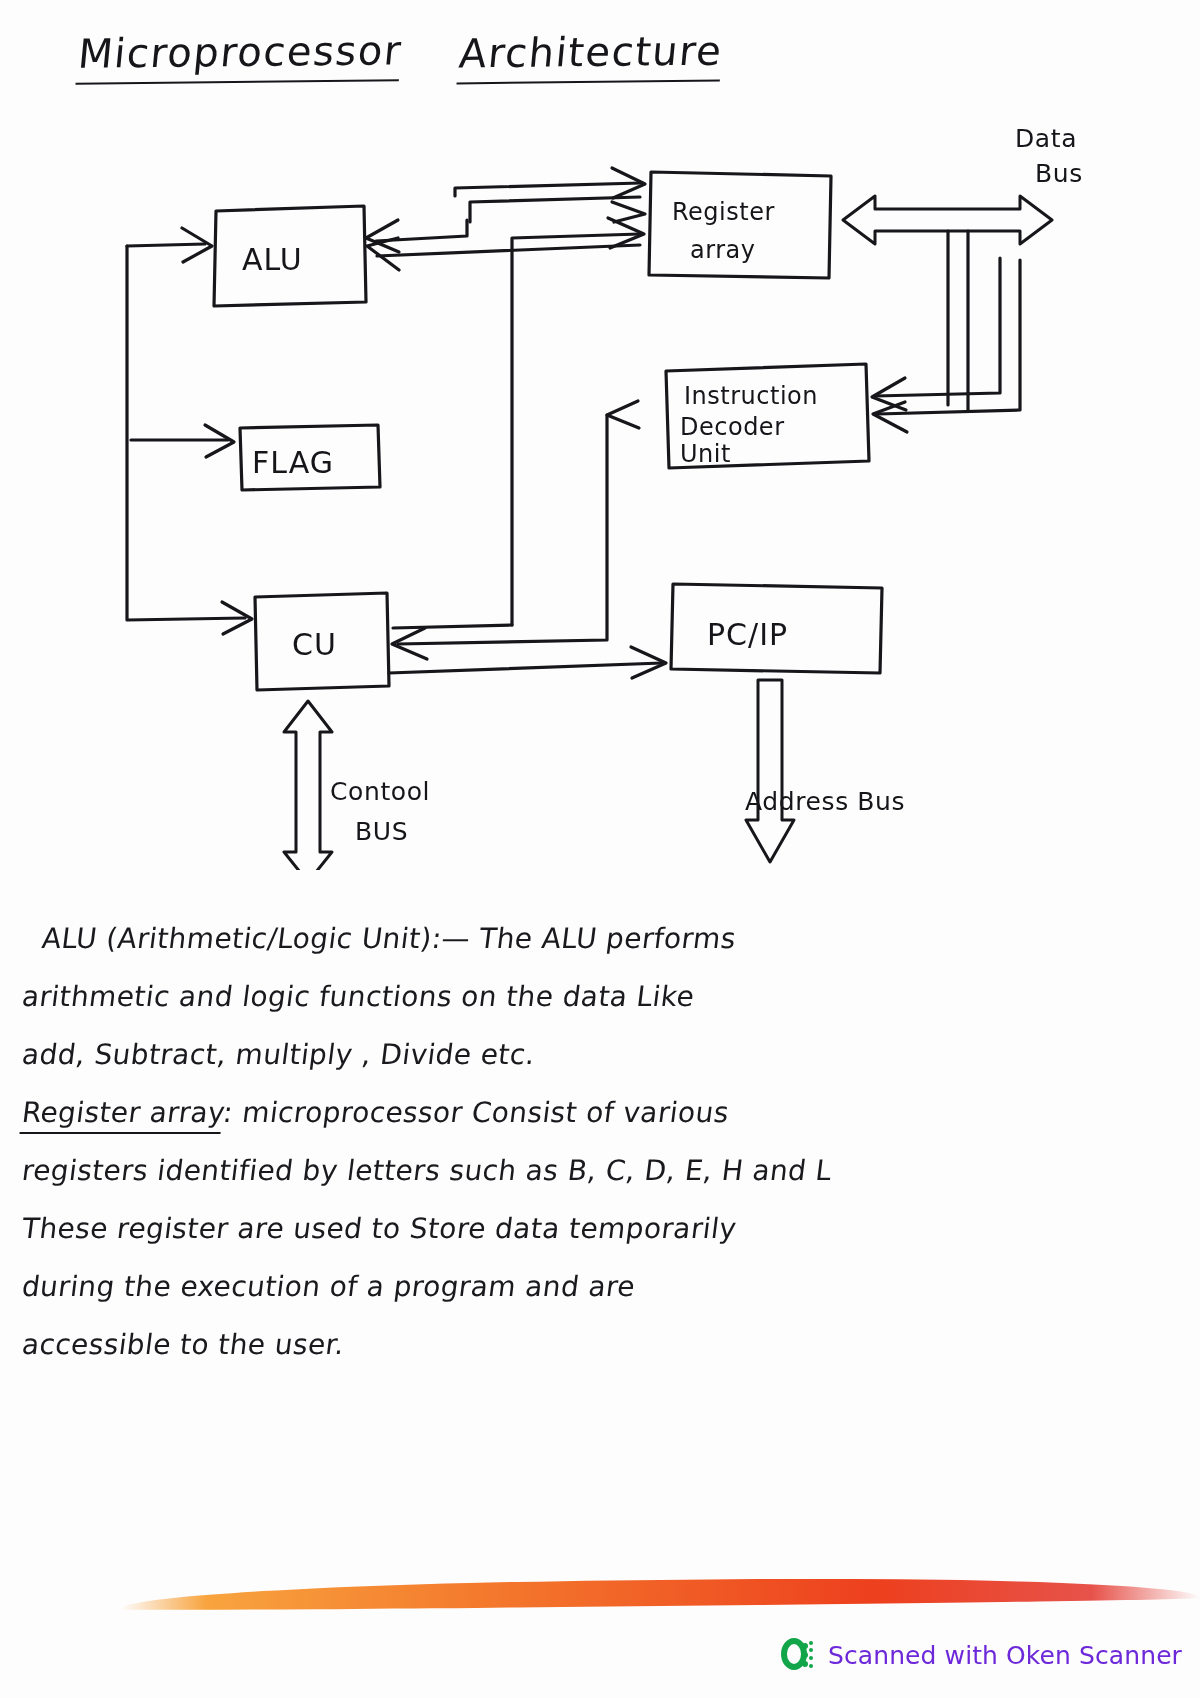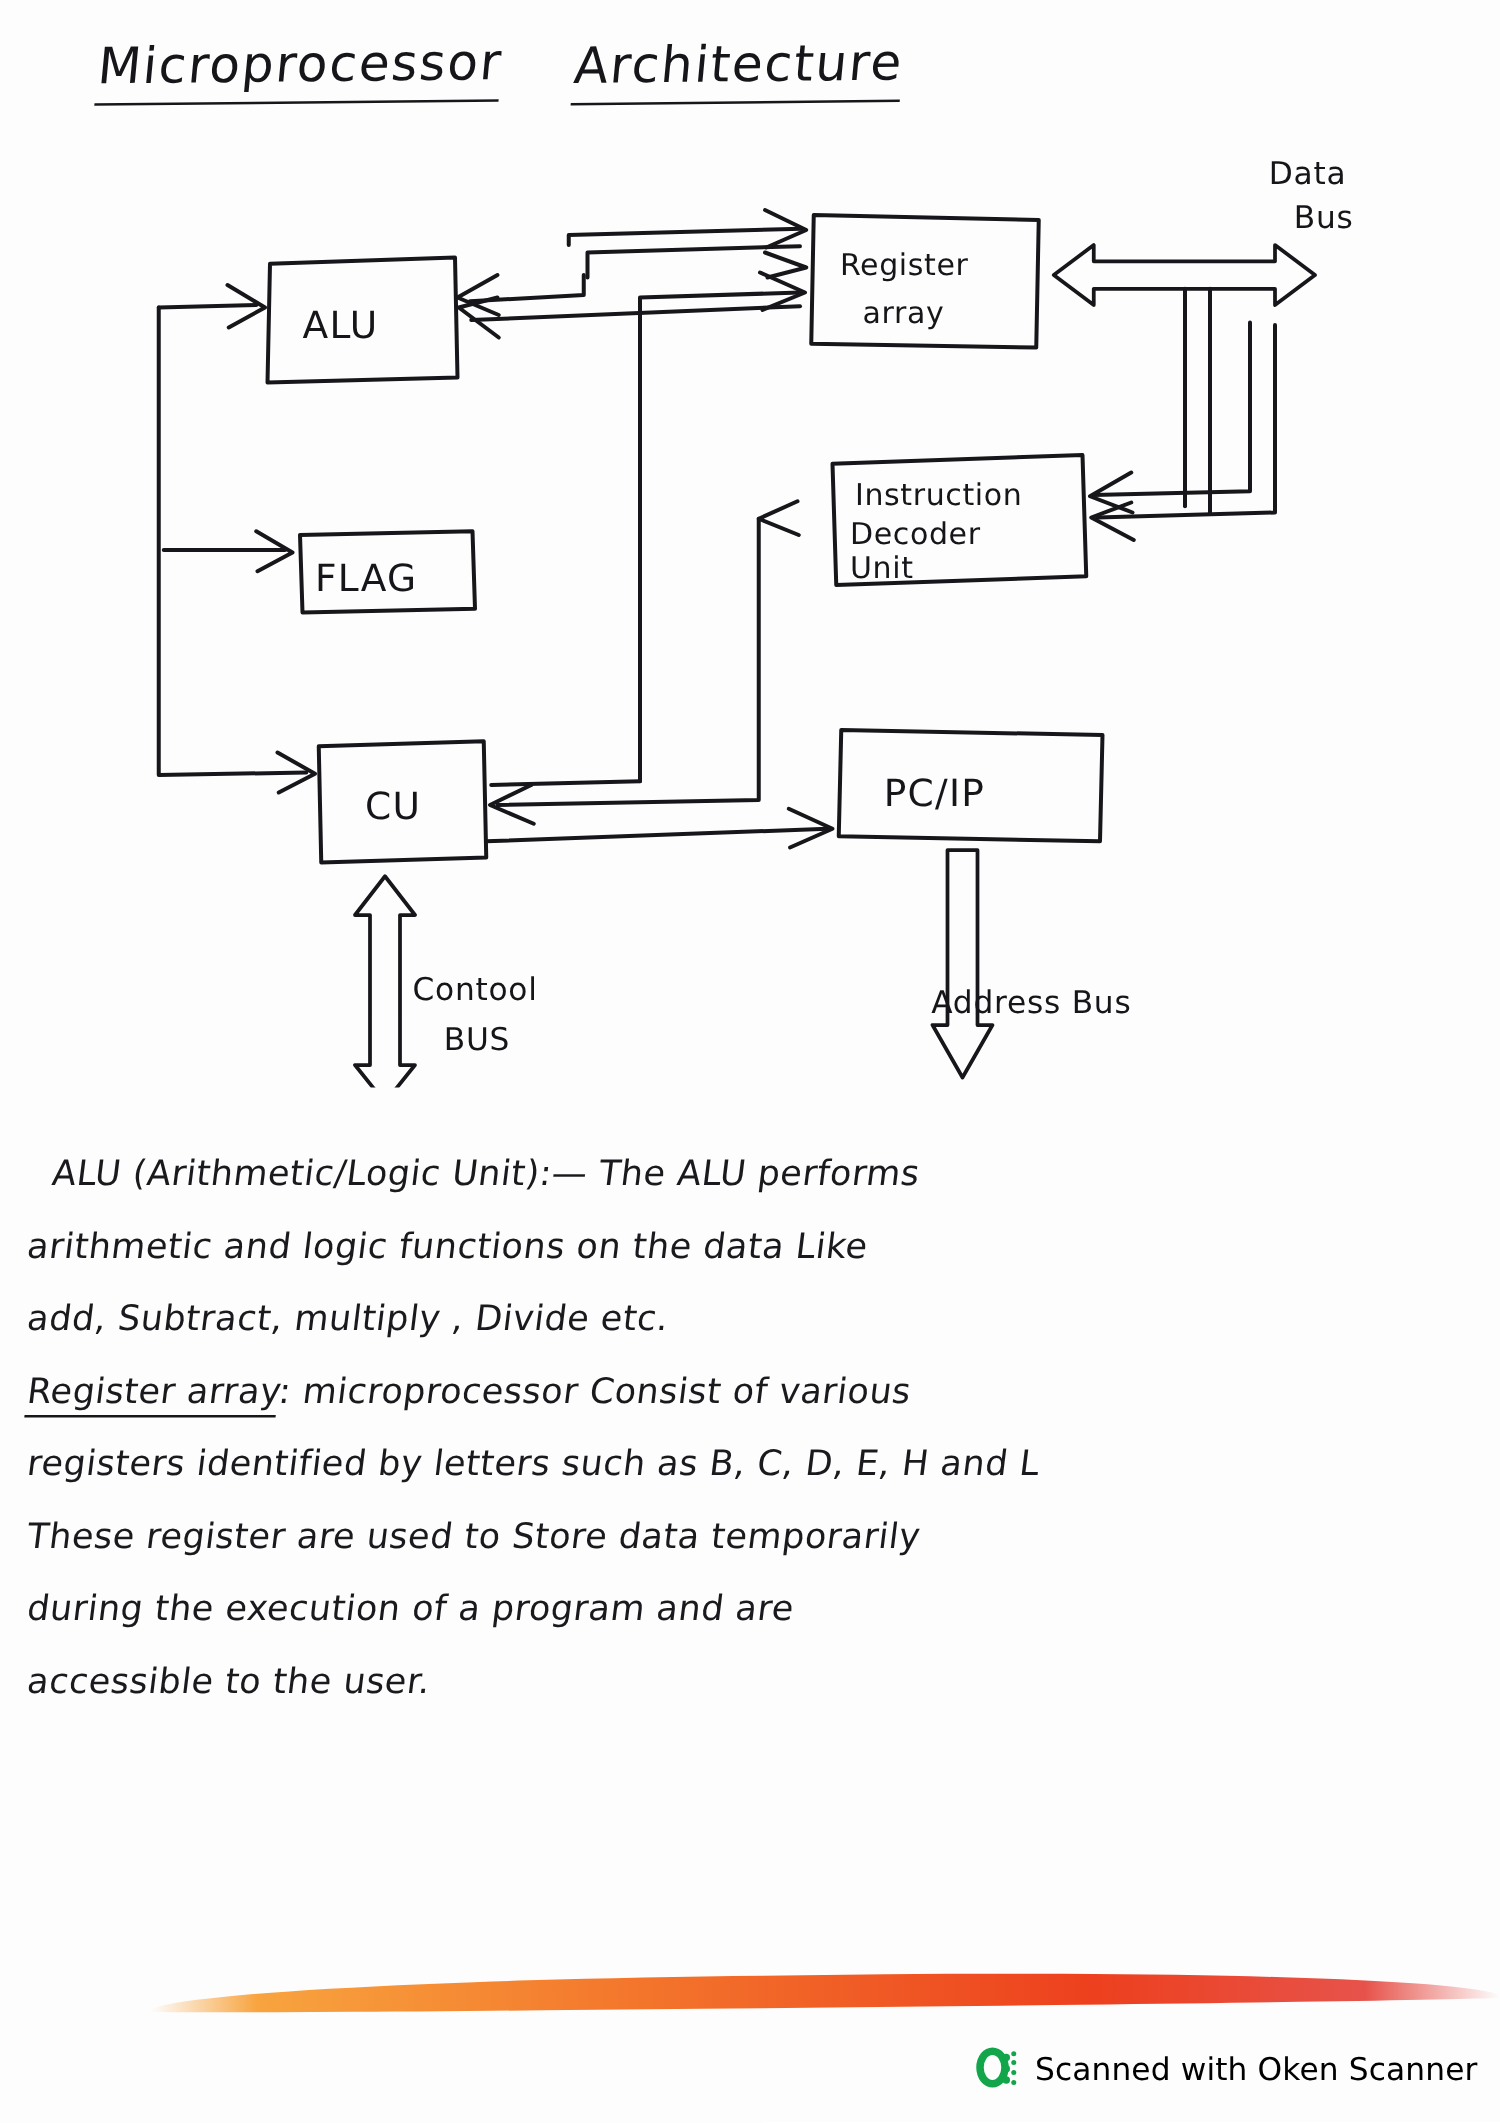--- a/index.html
+++ b/index.html
@@ -153,21 +153,21 @@
   }
   .oken-logo .dots i {
     position: absolute;
     display: block;
     background: #12a54a;
     border-radius: 50%;
   }
   .scan-text {
     font-family: "DejaVu Sans", sans-serif;
     font-size: 25px;
-    color: #000000;
+    color: #6d28d9;
     letter-spacing: 0.1px;
   }
 </style>
 </head>
 <body>
 
 <div class="page">
 
   <div class="title-wrap">
     <span class="title-word">Microprocessor</span>

